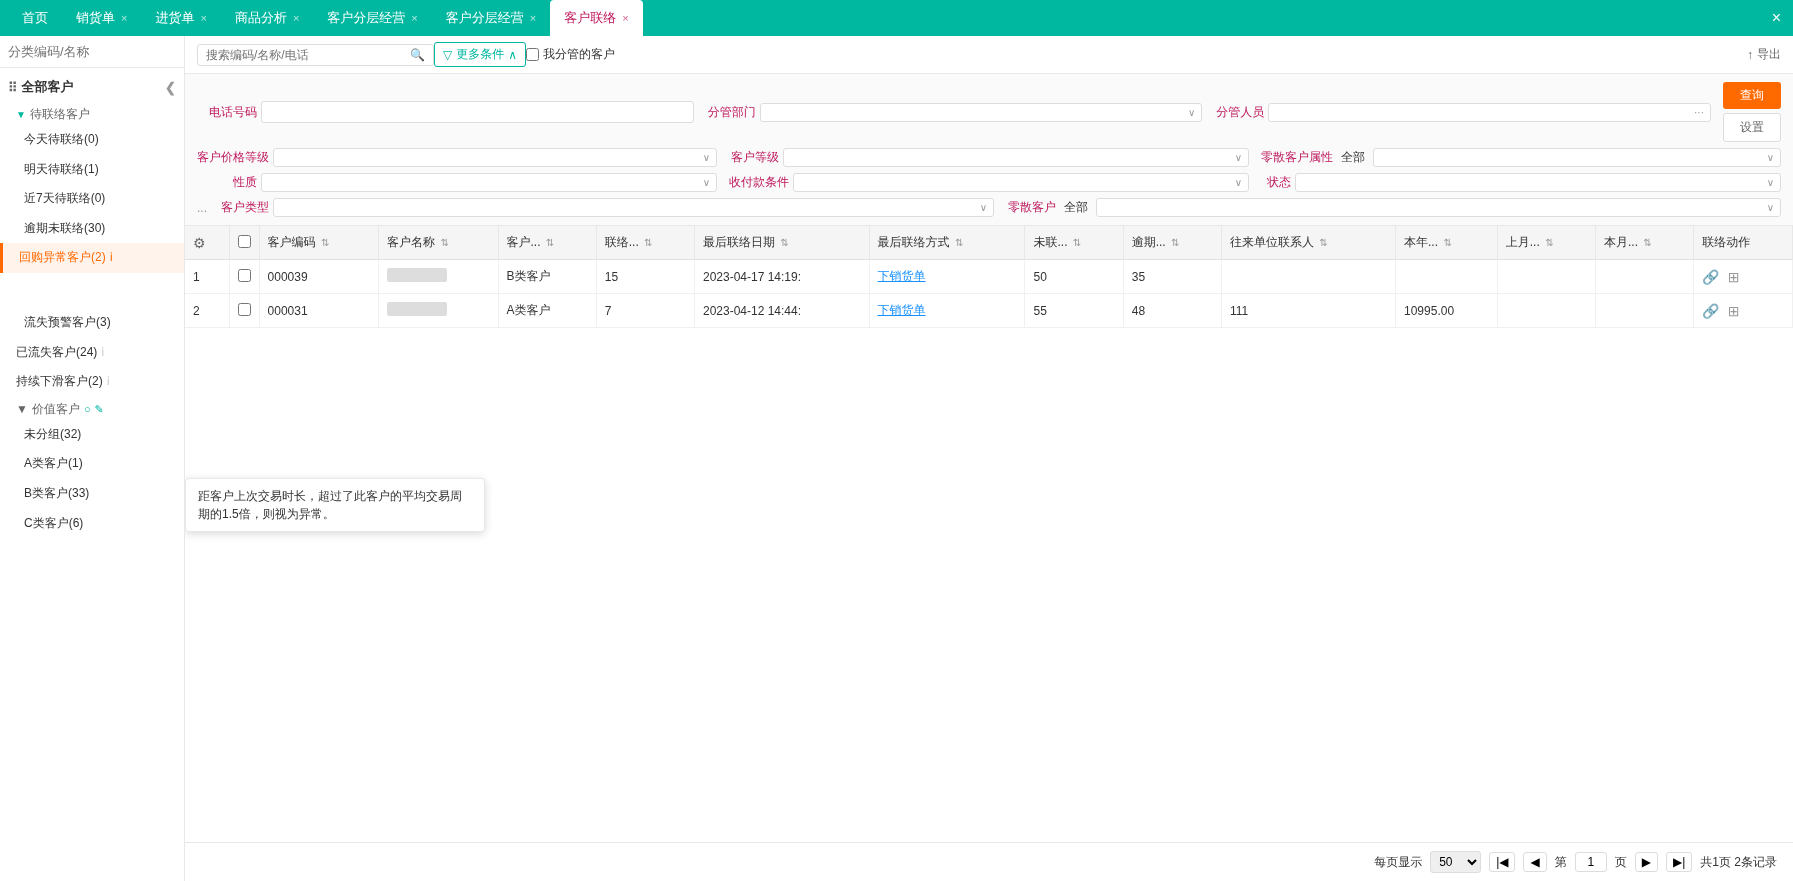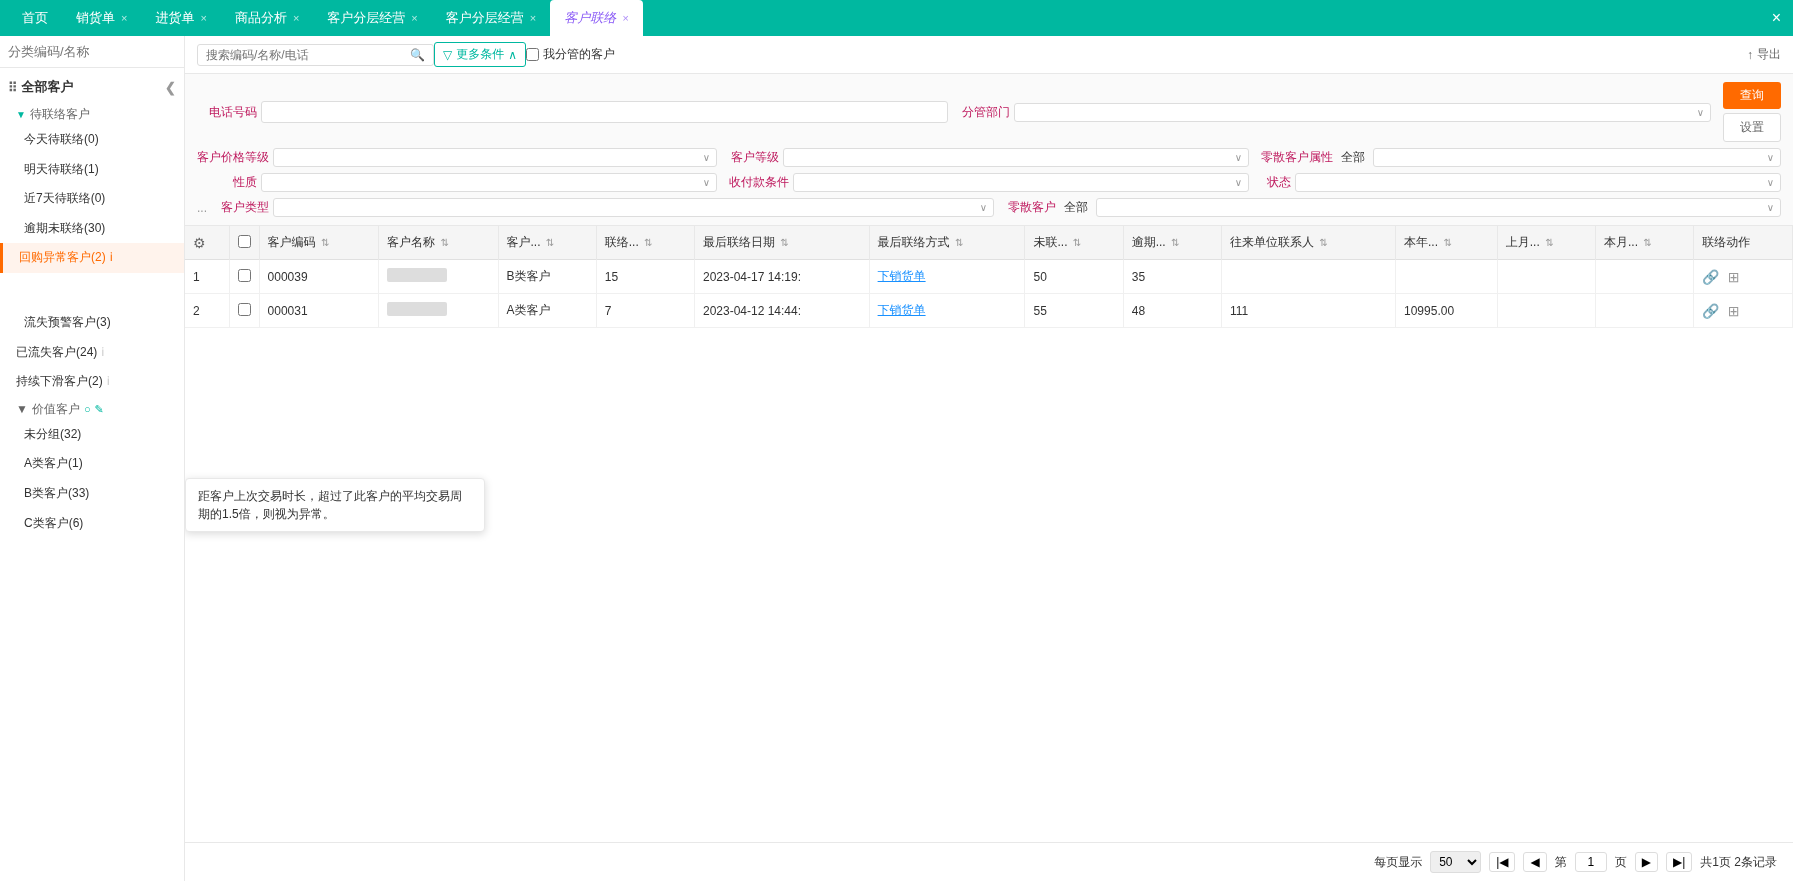--- a/index.html
+++ b/index.html
@@ -19,23 +19,22 @@
       padding: 0 14px;
       height: 36px;
       display: flex;
       align-items: center;
       cursor: pointer;
       font-size: 13px;
       white-space: nowrap;
     }
     .top-nav-item.active {
       background: #fff;
-      color: #8b5cf6;
+      color: #be185d;
       border-radius: 4px 4px 0 0;
-      font-style: italic;
     }
     .top-nav-item .close-x {
       margin-left: 6px;
       font-size: 11px;
       opacity: 0.7;
     }
     .top-nav-close-all {
       position: absolute;
       right: 12px;
       color: #fff;
@@ -491,20 +490,27 @@
       <div class="filter-row">
         <div class="filter-field">
           <label>电话号码</label>
           <input class="filter-input" type="text" style="flex: 1 1 0%;">
         </div>
         <div class="filter-field">
           <label style="min-width:50px;">分管部门</label>
           <div class="filter-select">
             <span></span>
             <span class="chevron">∨</span>
+          </div>
+        </div>
+        <div class="filter-field">
+          <label style="min-width:50px;">分管人员</label>
+          <div class="filter-select">
+            <span></span>
+            <span class="chevron">···</span>
           </div>
         </div>
         <div class="filter-actions">
           <button class="btn-query">查询</button>
           <button class="btn-settings">设置</button>
         </div>
       </div>
 
       <div class="filter-row">
         <div class="filter-field">

